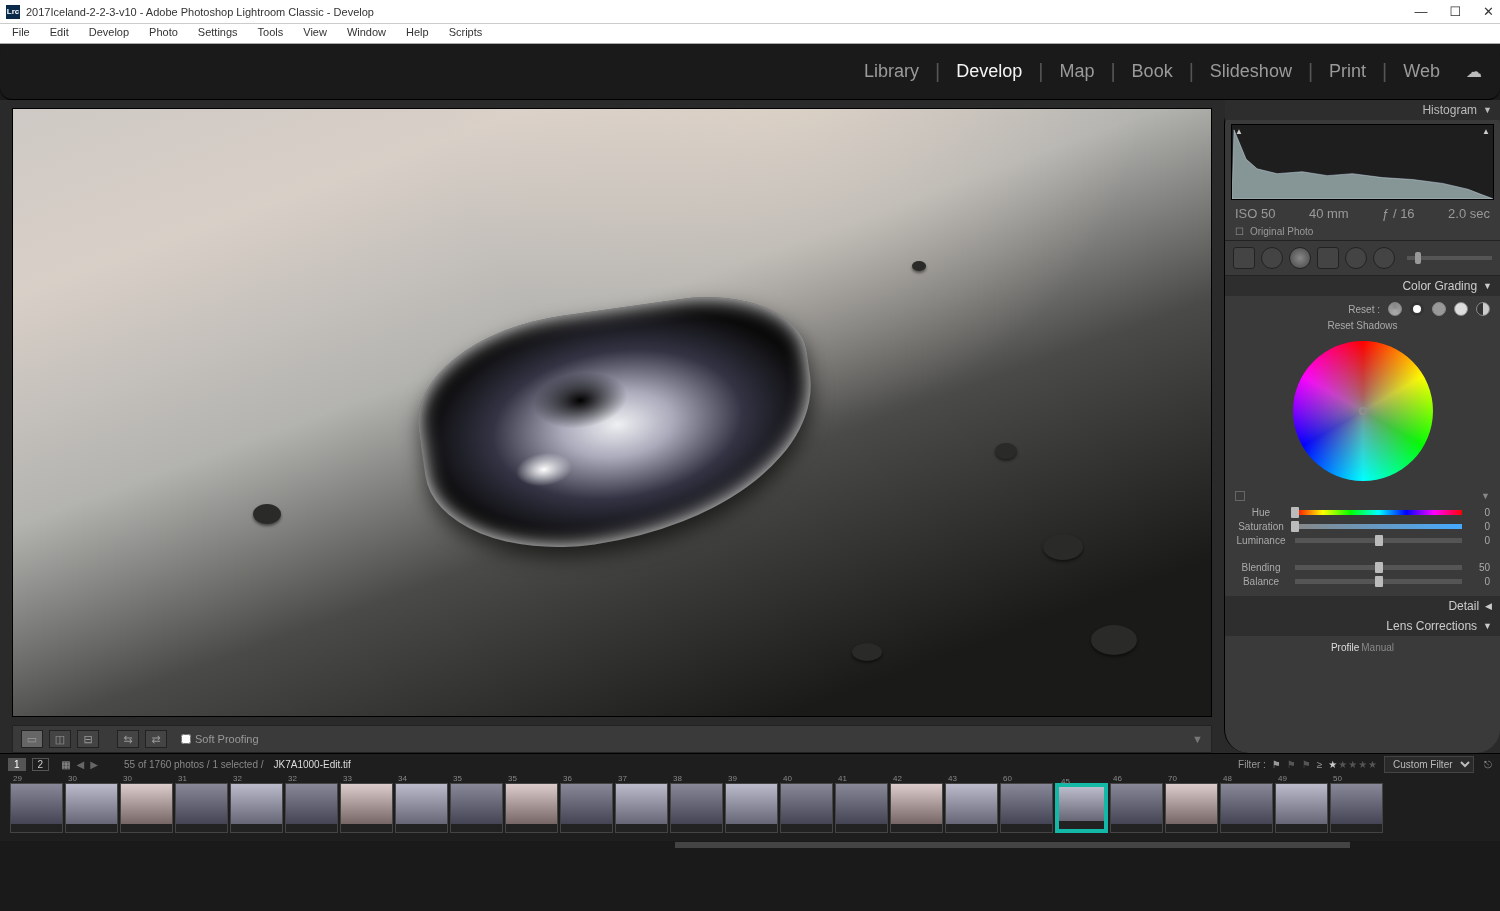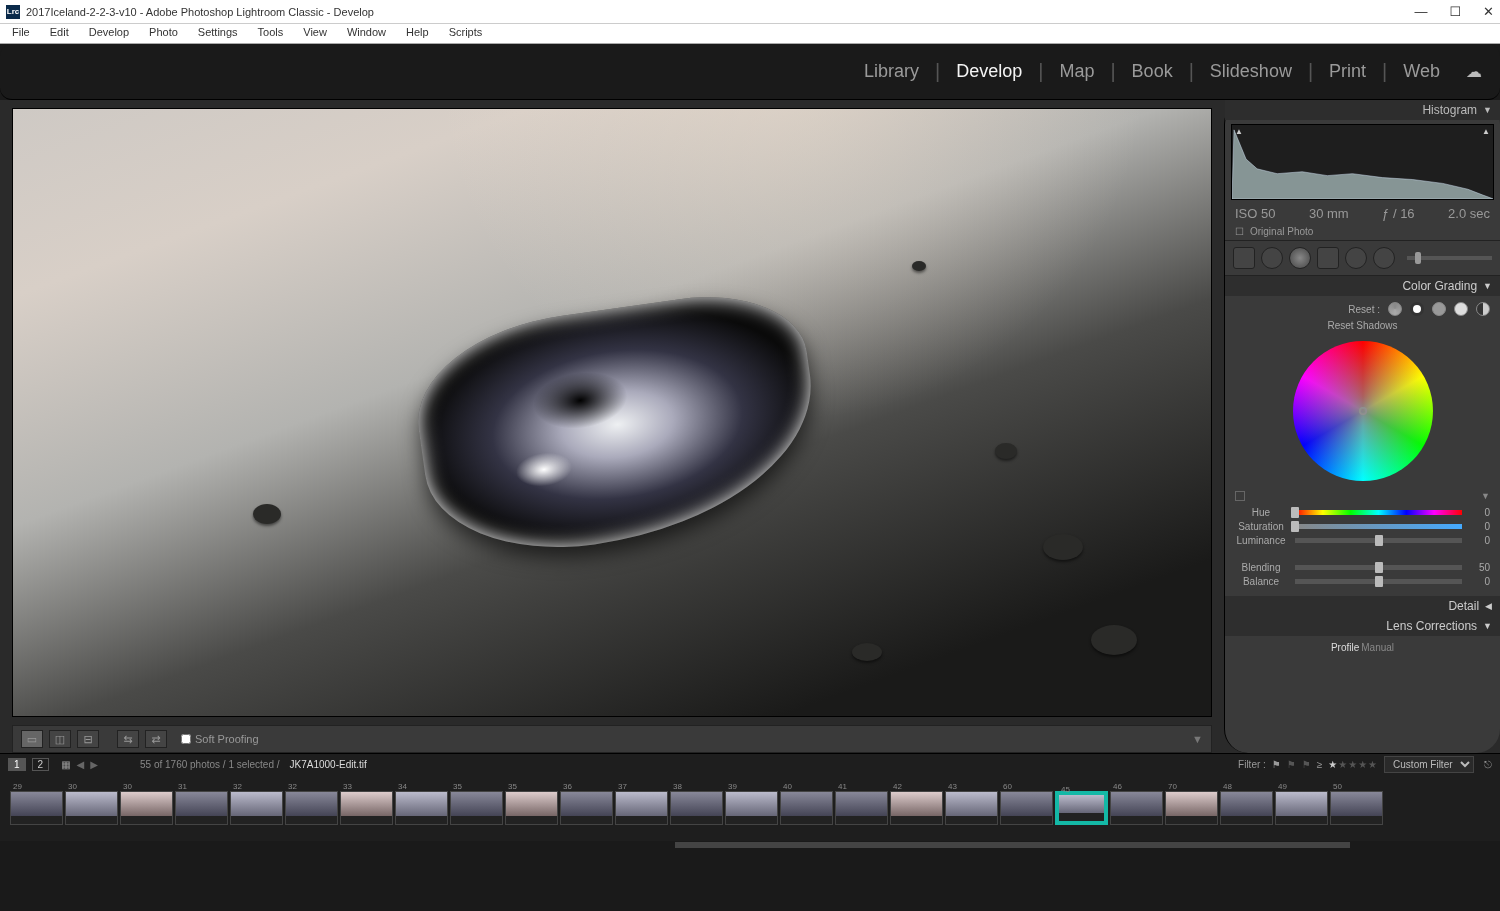--- a/index.html
+++ b/index.html
@@ -81,21 +81,21 @@
 
 
 .film-info{height:22px;background:#1e1e1e;display:flex;align-items:center;font-size:10px;color:#999;padding:0 8px;gap:6px;border-top:1px solid #000;}
 .film-info .badge{border:1px solid #555;padding:0 5px;color:#ccc;cursor:pointer;}
 .film-info .badge.on{background:#555;color:#fff;}
 .film-info .stars{letter-spacing:1px;}
 .film-info .spacer{flex:1;}
 .film-info select{background:#2a2a2a;color:#bbb;border:1px solid #444;font-size:10px;padding:1px 4px;}
 
 .filmstrip{height:66px;background:#1e1e1e;display:flex;align-items:center;padding:4px 10px;gap:2px;overflow:hidden;}
-.thumb-cell{flex:0 0 53px;height:34px;border:1px solid #444;background:#333;position:relative;cursor:pointer;display:flex;flex-direction:column;}
+.thumb-cell{flex:0 0 53px;height:50px;border:1px solid #444;background:#333;position:relative;cursor:pointer;display:flex;flex-direction:column;}
 .thumb-cell.sel{border:4px solid #14b8a6;}
 .thumb-cell .num{position:absolute;top:-10px;left:2px;font-size:8px;color:#888;}
 .thumb-cell .timg{flex:1;background:linear-gradient(#889,#445);}
 .thumb-cell .timg.l{background:linear-gradient(#bbc,#667);}
 .thumb-cell .timg.s{background:linear-gradient(#dcc,#766);}
 .thumb-cell .meta{height:8px;background:#222;}
 .filmstrip-scroll{height:8px;background:#1a1a1a;position:relative;}
 .filmstrip-scroll .sbar{position:absolute;left:45%;width:45%;top:1px;height:6px;background:#444;}
 
 input[type=checkbox]{width:10px;height:10px;}
@@ -178,21 +178,21 @@
     <div class="histogram">
       <svg class="histo-shape" viewBox="0 0 260 76" preserveAspectRatio="none">
         <path d="M0,76 L2,5 L6,15 L14,35 L25,45 L45,50 L70,48 L95,52 L120,50 L150,54 L180,56 L210,60 L235,66 L250,72 L258,75 L260,76 Z" fill="#9aa" opacity=".85"></path>
         <path d="M0,76 L2,5 L6,15 L14,35 L25,45 L45,50 L70,48 L95,52 L120,50 L150,54 L180,56 L210,60 L235,66 L250,72 L258,75 L260,76 Z" fill="none" stroke="#cde" stroke-width=".5"></path>
       </svg>
       <span style="position:absolute;left:3px;top:2px;font-size:8px;color:#ccc">▲</span>
       <span style="position:absolute;right:3px;top:2px;font-size:8px;color:#ccc">▲</span>
     </div>
     <div class="histo-meta">
       <span>ISO 50</span>
-      <span>30 mm</span>
+      <span>40 mm</span>
       <span>ƒ / 16</span>
       <span>2.0 sec</span>
     </div>
     <div class="orig-row">
       <span>☐</span>
       <span>Original Photo</span>
     </div>
     <div class="tool-row">
       <span class="t sq"></span>
       <span class="t"></span>
@@ -278,21 +278,21 @@
     <div style="flex:1"></div>
   </div>
 </div>
 
 <div class="film-info">
   <span class="badge on">1</span>
   <span class="badge">2</span>
   <span style="margin-left:6px;">▦</span>
   <span style="color:#666;">◀</span>
   <span style="color:#666;">▶</span>
-  <span style="margin-left:36px;color:#888">55 of 1760 photos / 1 selected /</span>
+  <span style="margin-left:20px;color:#888">55 of 1760 photos / 1 selected /</span>
   <span style="color:#ddd;margin-left:4px;">JK7A1000-Edit.tif</span>
   <span class="spacer"></span>
   <span>Filter :</span>
   <span>⚑</span>
   <span style="color:#555;">⚑</span>
   <span style="color:#555;">⚑</span>
   <span>≥</span>
   <span class="stars"><span style="color:#ccc;">★</span><span style="color:#555;">★★★★</span></span>
   <select><option>Custom Filter</option></select>
   <span style="margin-left:4px;">⎋</span>

